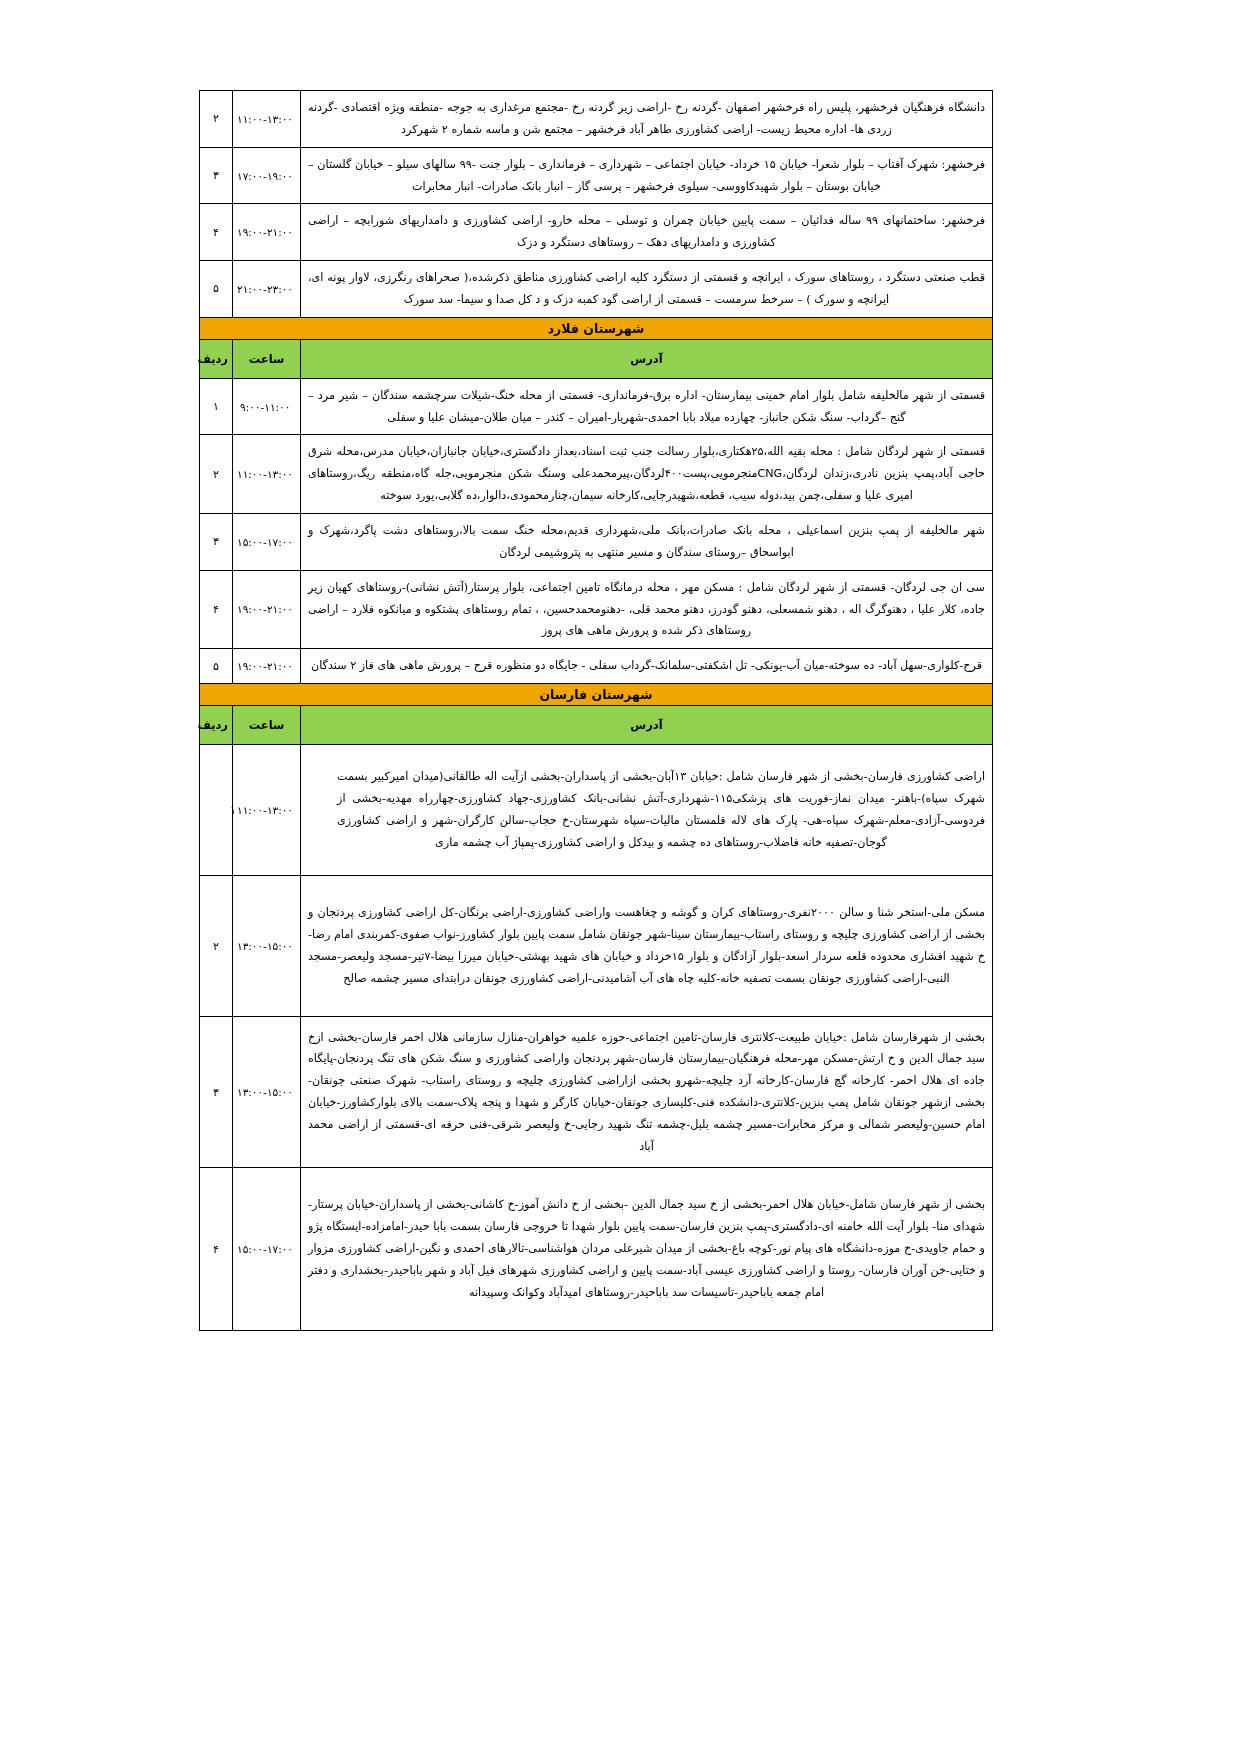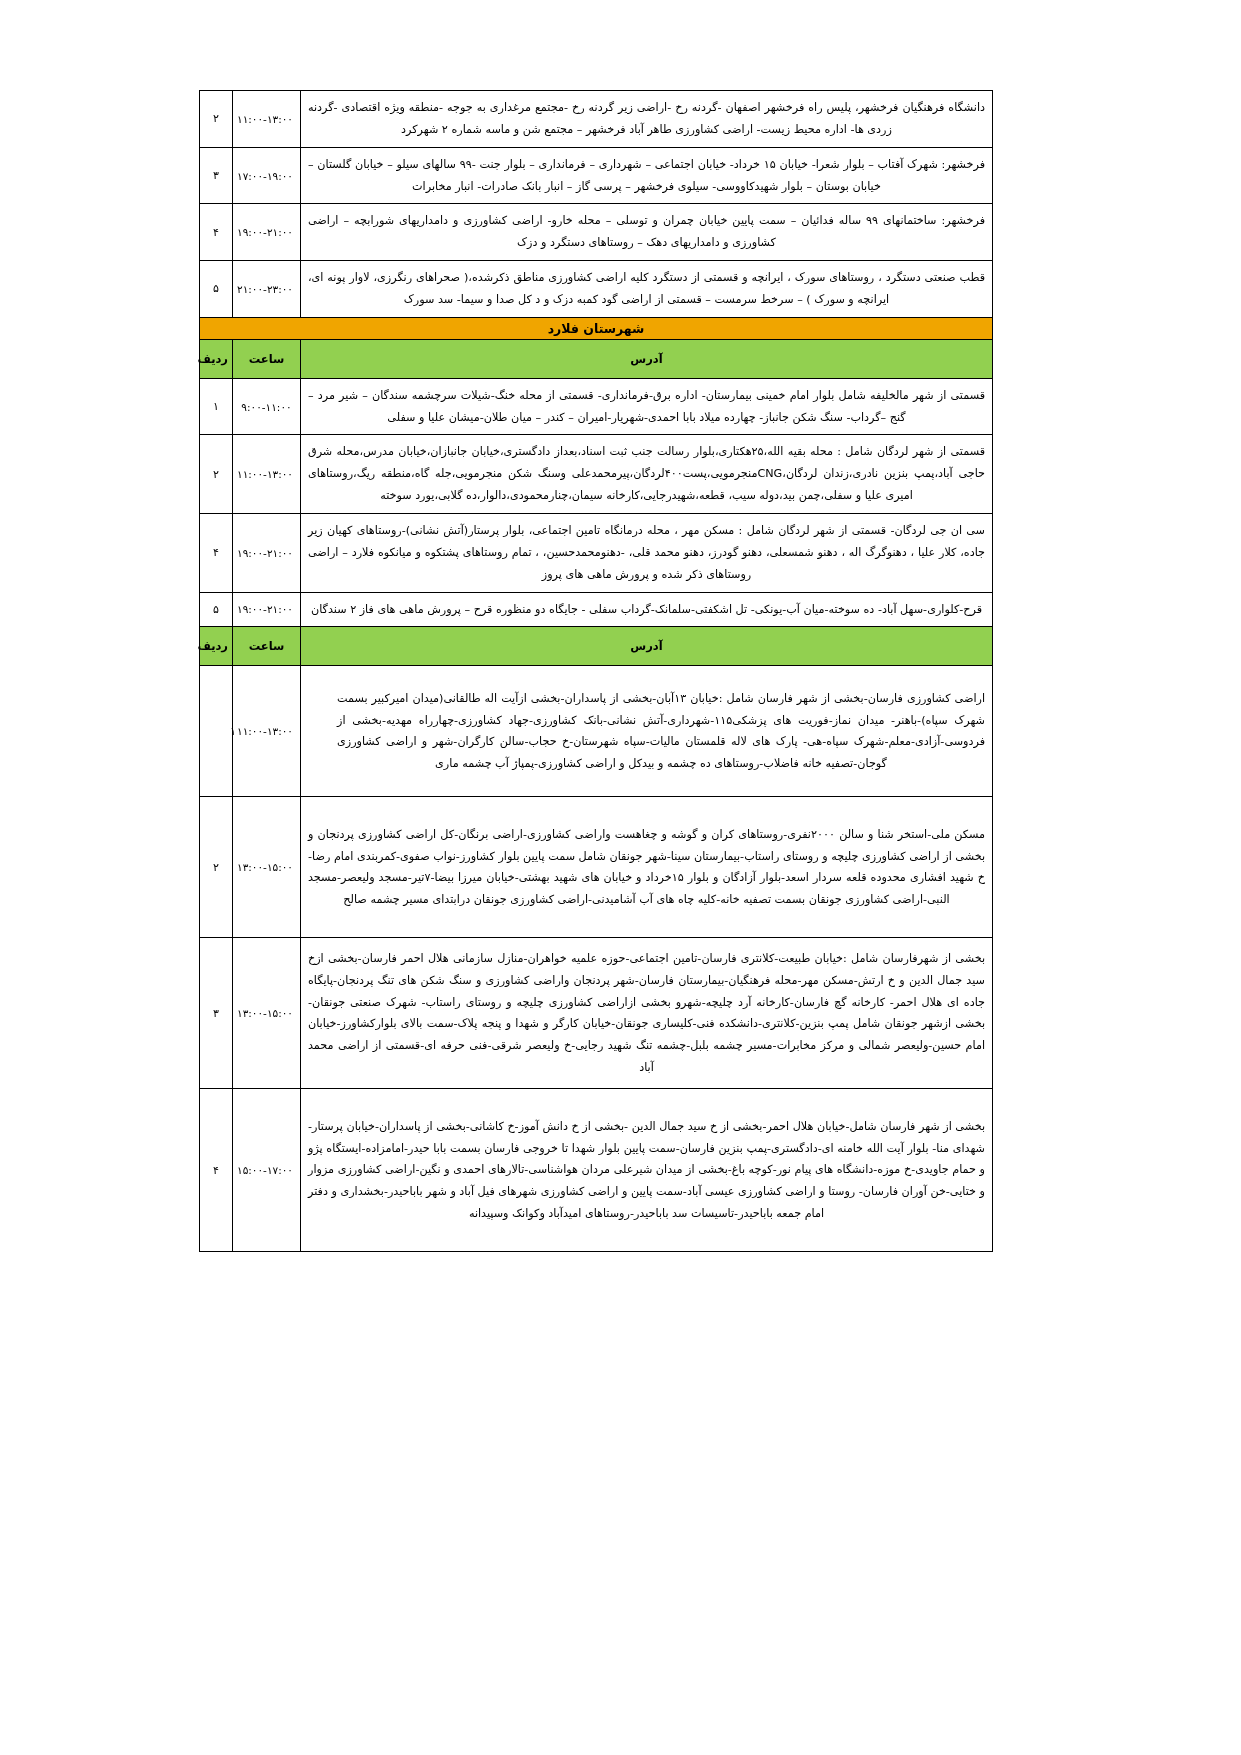--- a/index.html
+++ b/index.html
@@ -37,21 +37,21 @@
   col.col-row     { width: 33px; }
 
   td.address {
     text-align: justify;
     text-align-last: center;
     font-size: 11.2px;
     line-height: 1.95;
     letter-spacing: 0px;
   }
   td.time {
-    text-align: center;
+    text-align: left;
     font-size: 10.5px;
     letter-spacing: 0.4px;
     white-space: nowrap;
   }
   td.rownum {
     text-align: center;
     font-size: 11px;
   }
   tr.city-band td {
     background: #f0a500;
@@ -115,28 +115,36 @@
           <td class="address">قسمتی از شهر مالخلیفه شامل بلوار امام خمینی بیمارستان- اداره برق-فرمانداری- قسمتی از محله خنگ-شیلات سرچشمه سندگان – شیر مرد – گنج –گرداب- سنگ شکن جانباز- چهارده میلاد بابا احمدی-شهریار-امیران – کندر – میان طلان-میشان علیا و سفلی</td>
           <td class="time">۹:۰۰-۱۱:۰۰</td>
           <td class="rownum">۱</td>
         </tr>
         <tr class="">
           <td class="address">قسمتی از شهر لردگان شامل : محله بقیه الله،۲۵هکتاری،بلوار رسالت جنب ثبت اسناد،بعداز دادگستری،خیابان جانبازان،خیابان مدرس،محله شرق حاجی آباد،پمپ بنزین نادری،زندان لردگان،CNGمنجرمویی،پست۴۰۰لردگان،پیرمحمدعلی وسنگ شکن منجرمویی،جله گاه،منطقه ریگ،روستاهای امیری علیا و سفلی،چمن بید،دوله سیب، قطعه،شهیدرجایی،کارخانه سیمان،چنارمحمودی،دالوار،ده گلابی،یورد سوخته</td>
           <td class="time">۱۱:۰۰-۱۳:۰۰</td>
           <td class="rownum">۲</td>
         </tr>
         <tr class="">
+          <td class="address">شهر مالخلیفه از پمپ بنزین اسماعیلی ، محله بانک صادرات،بانک ملی،شهرداری قدیم،محله خنگ سمت بالا،روستاهای دشت پاگرد،شهرک و ابواسحاق –روستای سندگان و مسیر منتهی به پتروشیمی لردگان</td>
+          <td class="time">۱۵:۰۰-۱۷:۰۰</td>
+          <td class="rownum">۳</td>
+        </tr>
+        <tr class="">
           <td class="address">سی ان جی لردگان- قسمتی از شهر لردگان شامل : مسکن مهر ، محله درمانگاه تامین اجتماعی، بلوار پرستار(آتش نشانی)-روستاهای کهیان زیر جاده، کلار علیا ، دهنوگرگ اله ، دهنو شمسعلی، دهنو گودرز، دهنو محمد قلی، -دهنومحمدحسین، ، تمام روستاهای پشتکوه و میانکوه فلارد – اراضی روستاهای ذکر شده و پرورش ماهی های پروز</td>
           <td class="time">۱۹:۰۰-۲۱:۰۰</td>
           <td class="rownum">۴</td>
         </tr>
         <tr class="">
           <td class="address">قرح-کلواری-سهل آباد- ده سوخته-میان آب-یونکی- تل اشکفتی-سلمانک-گرداب سفلی   - جایگاه دو منظوره قرح –  پرورش ماهی های فاز ۲ سندگان</td>
           <td class="time">۱۹:۰۰-۲۱:۰۰</td>
           <td class="rownum">۵</td>
+        </tr>
+        <tr class="city-band">
+          <td colspan="3">شهرستان فارسان</td>
         </tr>
         <tr class="header-band">
           <td>آدرس</td>
           <td>ساعت</td>
           <td>ردیف</td>
         </tr>
         <tr class="tall-1">
           <td class="address">اراضی کشاورزی فارسان-بخشی از شهر فارسان شامل :خیابان ۱۳آبان-بخشی از پاسداران-بخشی ازآیت اله طالقانی(میدان امیرکبیر بسمت شهرک سپاه)-باهنر- میدان نماز-فوریت های پزشکی۱۱۵-شهرداری-آتش نشانی-بانک کشاورزی-جهاد کشاورزی-چهارراه مهدیه-بخشی از فردوسی-آزادی-معلم-شهرک سپاه-هی- پارک های لاله قلمستان مالیات-سپاه شهرستان-خ حجاب-سالن کارگران-شهر و اراضی کشاورزی گوجان-تصفیه خانه فاضلاب-روستاهای ده چشمه و بیدکل و اراضی کشاورزی-پمپاژ آب چشمه ماری</td>
           <td class="time">۱۱:۰۰-۱۳:۰۰</td>
           <td class="rownum">۱</td>

